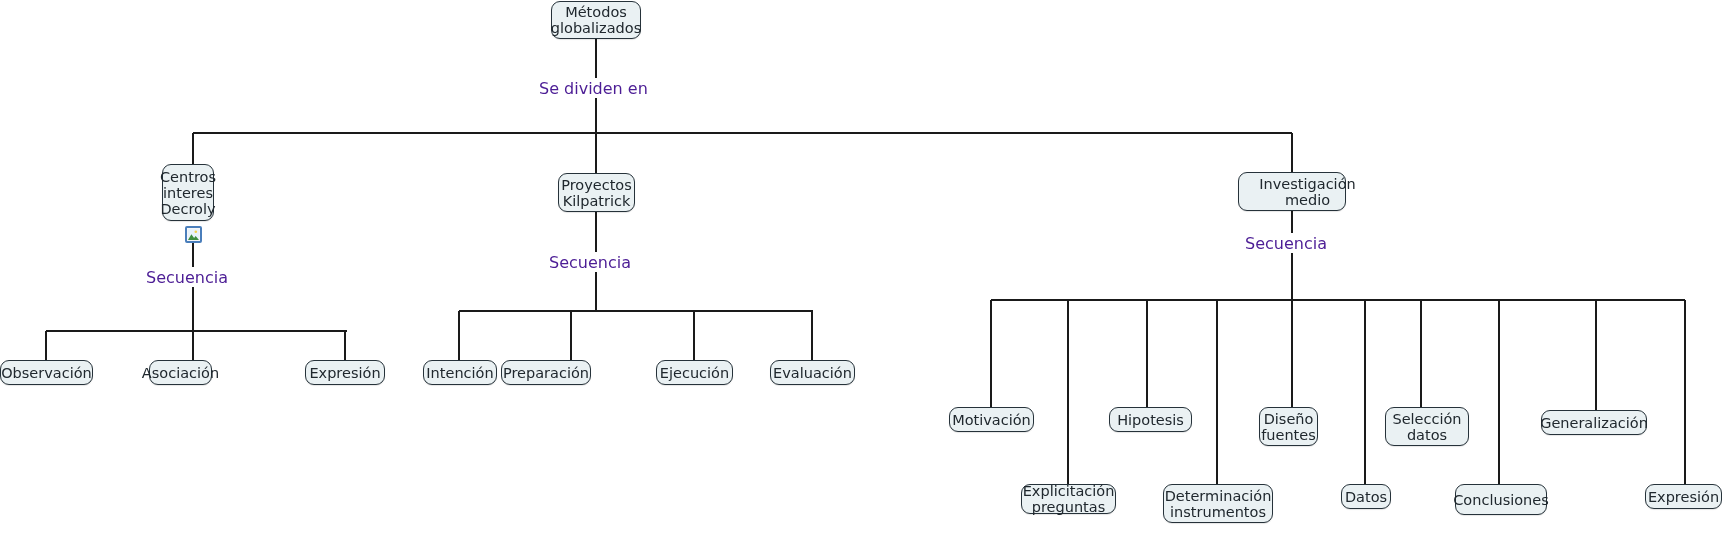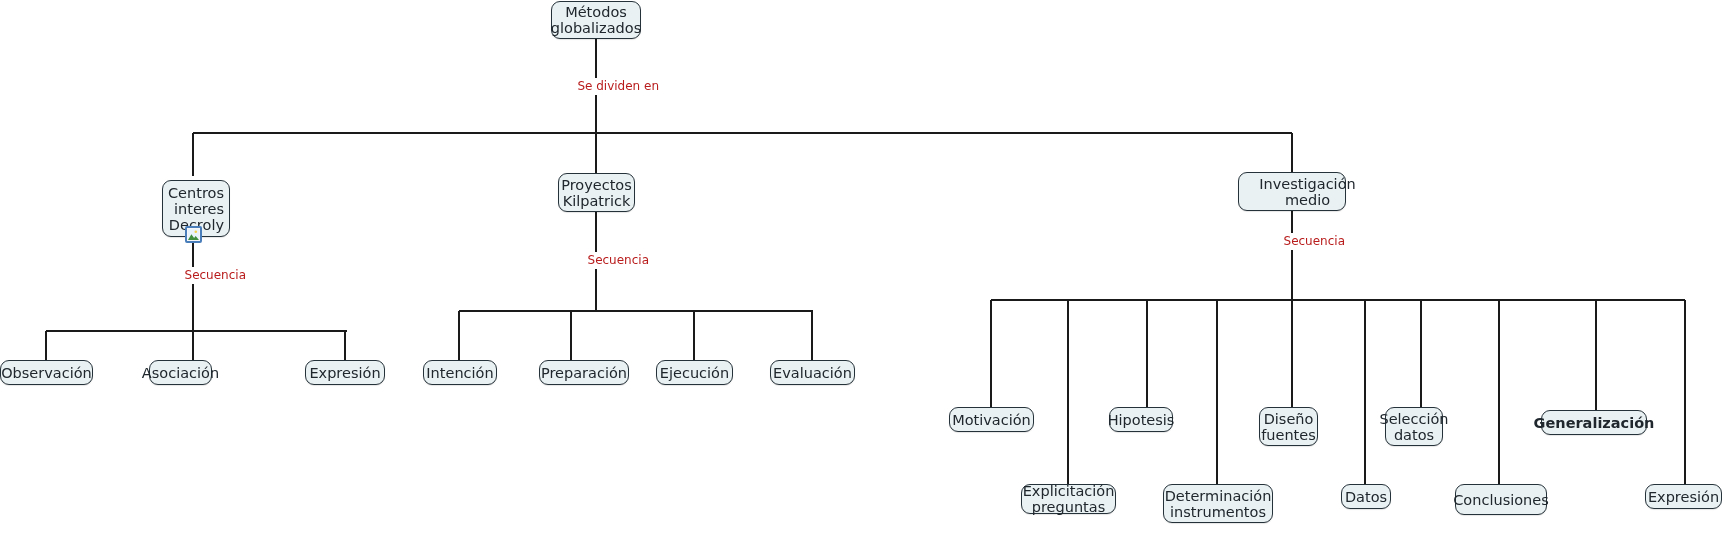--- a/index.html
+++ b/index.html
@@ -41,24 +41,24 @@
     padding: 3px 9px;
     white-space: pre-line;
     box-shadow: 0 1px 1px rgba(0,0,0,0.10);
   }
   .node-label {
     display: block;
     white-space: pre-line;
   }
   .link-label {
     position: absolute;
-    font-size: 12px;
-    color: #b91c1c;
+    font-size: 16px;
+    color: #4c1d95;
     background: #ffffff;
-    text-align: right;
+    text-align: left;
     white-space: nowrap;
     padding: 0 3px;
   }
   .img-badge {
     position: absolute;
     width: 17px;
     height: 17px;
     border: 2px solid #4a7ebb;
     border-radius: 2px;
     background: #f4f6f8;
@@ -119,21 +119,21 @@
   <div class="node" style="left:551px; top:1px; width:90px; height:38px;">
     <span class="node-label">Métodos
 globalizados</span>
   </div>
 
 
   <div class="link-label" style="left:536px; top:79px; width:120px;">
     <span>Se dividen en</span>
   </div>
 
-  <div class="node" style="left:162px; top:180px; width:68px; height:57px;text-align:right;">
+  <div class="node" style="left:162px; top:164px; width:52px; height:57px;">
     <span class="node-label">Centros
 interes
 Decroly</span>
   </div>
   <span class="img-badge" style="left:185px; top:226px;">
     <svg width="11" height="11" viewBox="0 0 11 11" xmlns="http://www.w3.org/2000/svg">
       <rect x="0" y="0" width="11" height="11" fill="#e9f3fb"></rect>
       <circle cx="7.8" cy="2.7" r="1.3" fill="#f2d14a"></circle>
       <path d="M0,11 L3.4,5.2 L6.1,9.1 L7.6,7.1 L11,11 Z" fill="#3f8f3f"></path>
     </svg>
@@ -158,21 +158,21 @@
 Kilpatrick</span>
   </div>
 
   <div class="link-label" style="left:546px; top:253px; width:100px;">
     <span>Secuencia</span>
   </div>
 
   <div class="node" style="left:423px; top:360px; width:74px; height:25px;">
     <span class="node-label">Intención</span>
   </div>
-  <div class="node" style="left:539px; top:360px; width:90px; height:25px;">
+  <div class="node" style="left:501px; top:360px; width:90px; height:25px;">
     <span class="node-label">Preparación</span>
   </div>
   <div class="node" style="left:656px; top:360px; width:77px; height:25px;">
     <span class="node-label">Ejecución</span>
   </div>
   <div class="node" style="left:770px; top:360px; width:85px; height:25px;">
     <span class="node-label">Evaluación</span>
   </div>
 
   <div class="node" style="left:1238px; top:172px; width:108px; height:39px;padding-left:40px;">
@@ -184,41 +184,41 @@
     <span>Secuencia</span>
   </div>
 
   <div class="node" style="left:949px; top:407px; width:85px; height:25px;">
     <span class="node-label">Motivación</span>
   </div>
   <div class="node" style="left:1021px; top:484px; width:95px; height:30px;">
     <span class="node-label">Explicitación
 preguntas</span>
   </div>
-  <div class="node" style="left:1109px; top:407px; width:64px; height:25px;">
+  <div class="node" style="left:1109px; top:407px; width:83px; height:25px;">
     <span class="node-label">Hipotesis</span>
   </div>
   <div class="node" style="left:1163px; top:484px; width:110px; height:39px;">
     <span class="node-label">Determinación
 instrumentos</span>
   </div>
   <div class="node" style="left:1259px; top:407px; width:59px; height:39px;">
     <span class="node-label">Diseño
 fuentes</span>
   </div>
   <div class="node" style="left:1341px; top:484px; width:50px; height:25px;">
     <span class="node-label">Datos</span>
   </div>
-  <div class="node" style="left:1385px; top:407px; width:58px; height:39px;">
+  <div class="node" style="left:1385px; top:407px; width:84px; height:39px;">
     <span class="node-label">Selección
 datos</span>
   </div>
   <div class="node" style="left:1455px; top:484px; width:92px; height:31px;">
     <span class="node-label">Conclusiones</span>
   </div>
-  <div class="node" style="left:1541px; top:410px; width:106px; height:25px;font-weight:bold;">
+  <div class="node" style="left:1541px; top:410px; width:106px; height:25px;">
     <span class="node-label">Generalización</span>
   </div>
   <div class="node" style="left:1645px; top:484px; width:77px; height:25px;">
     <span class="node-label">Expresión</span>
   </div>
 
 </div>
 
 </body></html>

